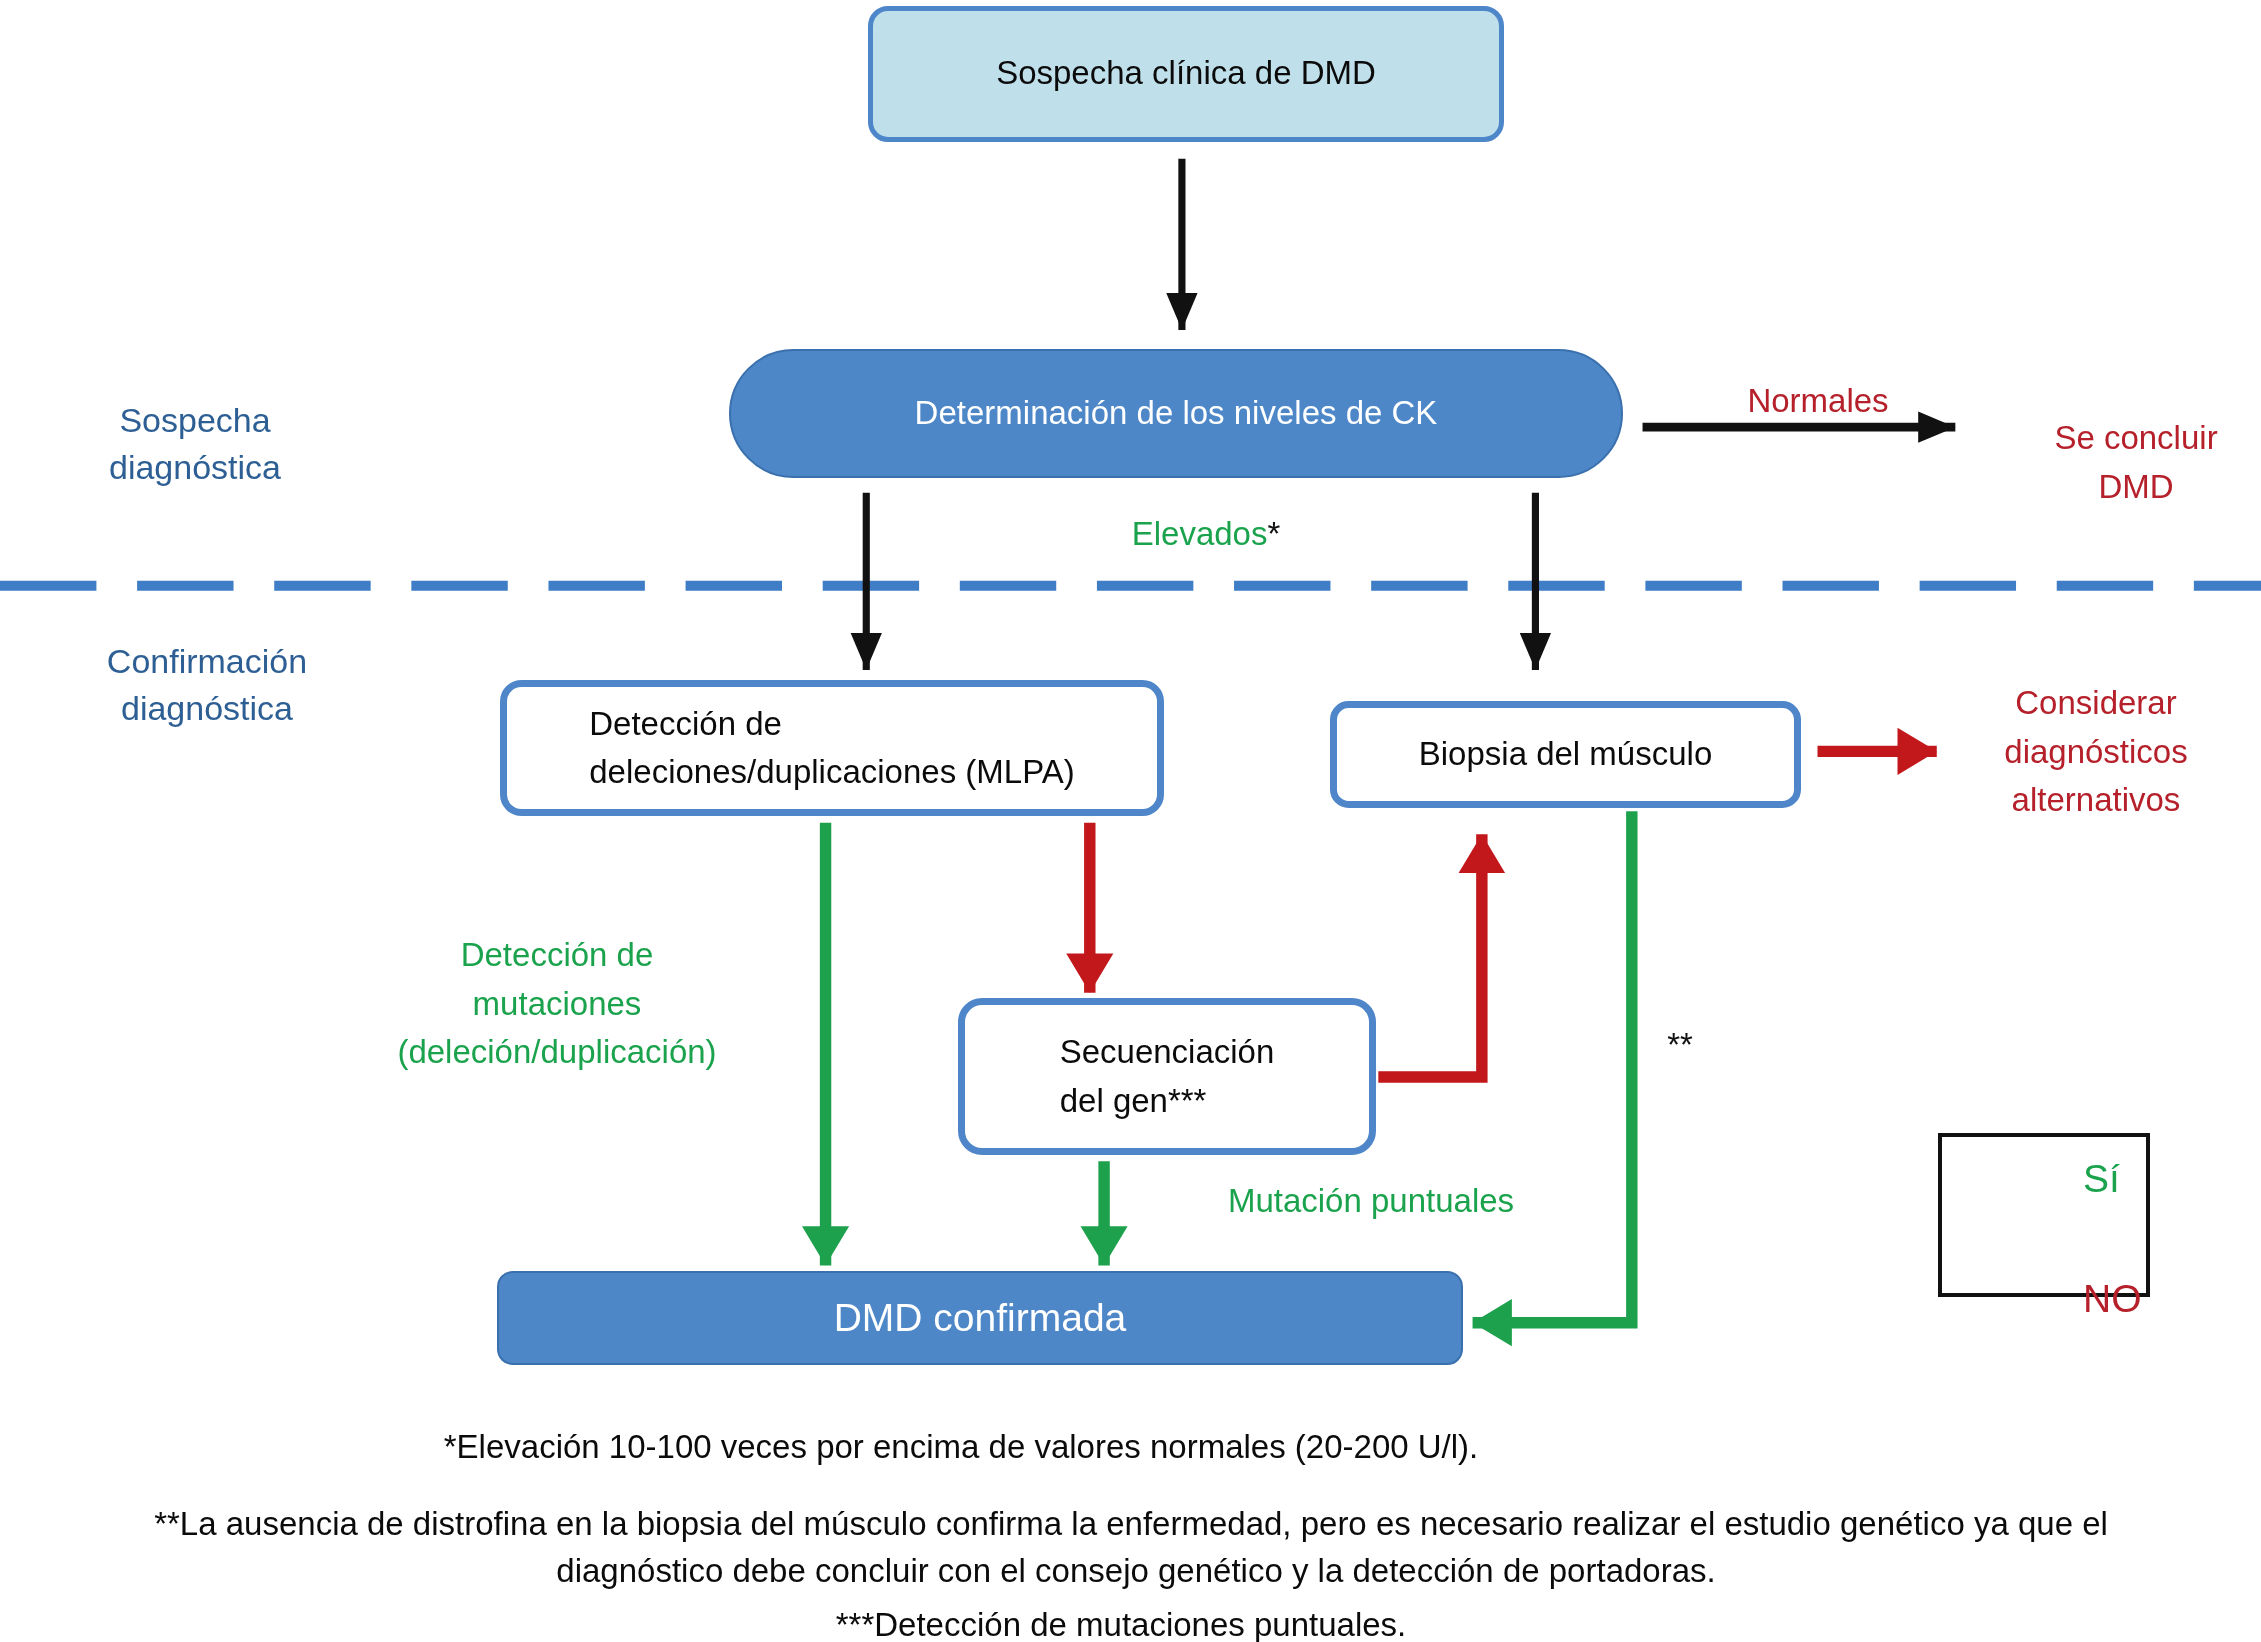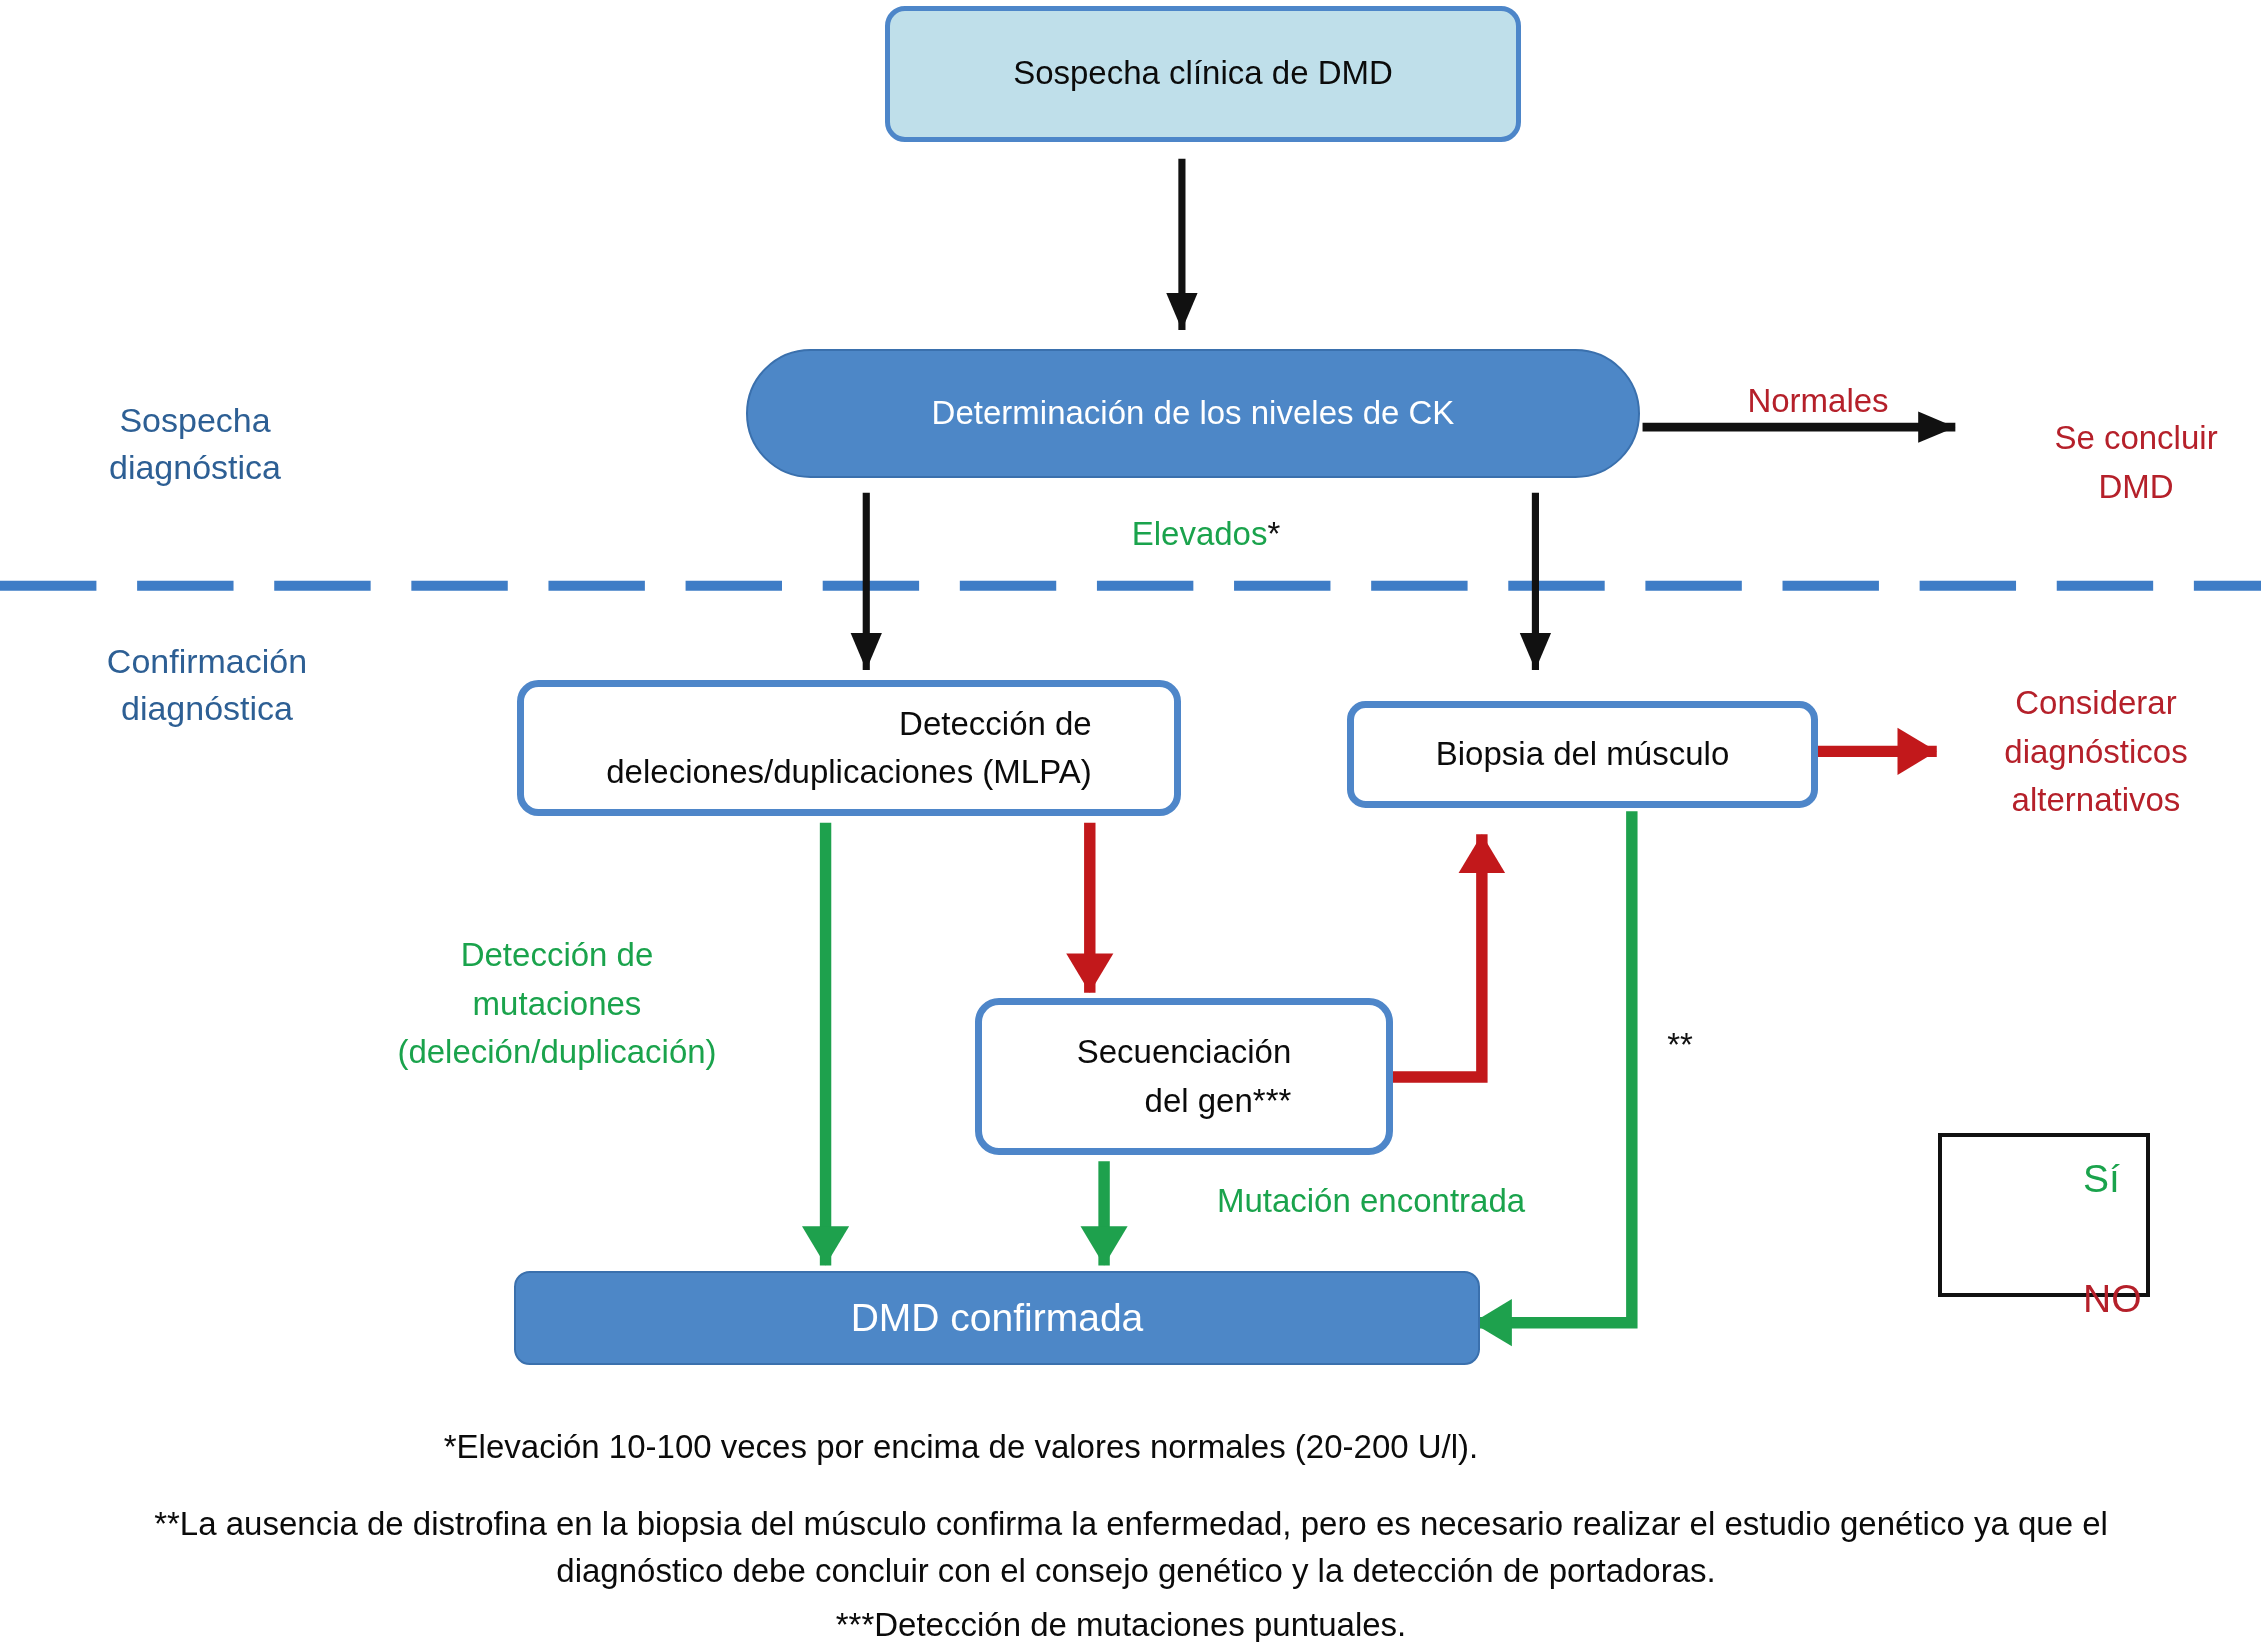--- a/index.html
+++ b/index.html
@@ -7,22 +7,21 @@
     position:relative;
     width:2261px;height:1642px;
     background:#ffffff;
     font-family:"Liberation Sans", sans-serif;
     overflow:hidden;
   }
   .layer{position:absolute;left:0;top:0;width:2261px;height:1642px;}
   .node{
     position:absolute;box-sizing:border-box;
     display:flex;align-items:center;justify-content:center;
-    text-align:right;
-    margin-left:17px;
+    text-align:left;
   }
   .node-blue{background:#4d87c7;border:2.9px solid #3a70ad;color:#ffffff;}
   .node-light{background:#bfdfea;border:5.7px solid #4d86c9;color:#0b0b0b;}
   .node-white{background:#ffffff;border:7.9px solid #4e86c9;color:#0b0b0b;}
   .lbl{position:absolute;transform:translateX(-50%);text-align:center;white-space:nowrap;}
   .lbl-left{position:absolute;text-align:left;white-space:nowrap;}
   .blue-text{color:#2d5f94;}
   .green-text{color:#1aa34c;}
   .red-text{color:#b5202a;}
   .black-text{color:#111111;}
@@ -130,21 +129,21 @@
     <div>alternativos</div>
   </div>
 
   <div class="lbl green-text f46" style="left:557px;top:931px;">
     <div>Detección de</div>
     <div>mutaciones</div>
     <div>(deleción/duplicación)</div>
   </div>
 
   <div class="lbl green-text f46" style="left:1371px;top:1177px;">
-    <span>Mutación encontrada</span>
+    <span>Mutación puntuales</span>
   </div>
 
   <div class="lbl black-text f46" style="left:1680px;top:1021px;">
     <span>**</span>
   </div>
 
   <div class="legend-box" style="left:1938px;top:1133px;width:212px;height:164px;"></div>
   <div class="lbl-left green-text f54" style="left:2083px;top:1156px;">
     <span>Sí</span>
   </div>

